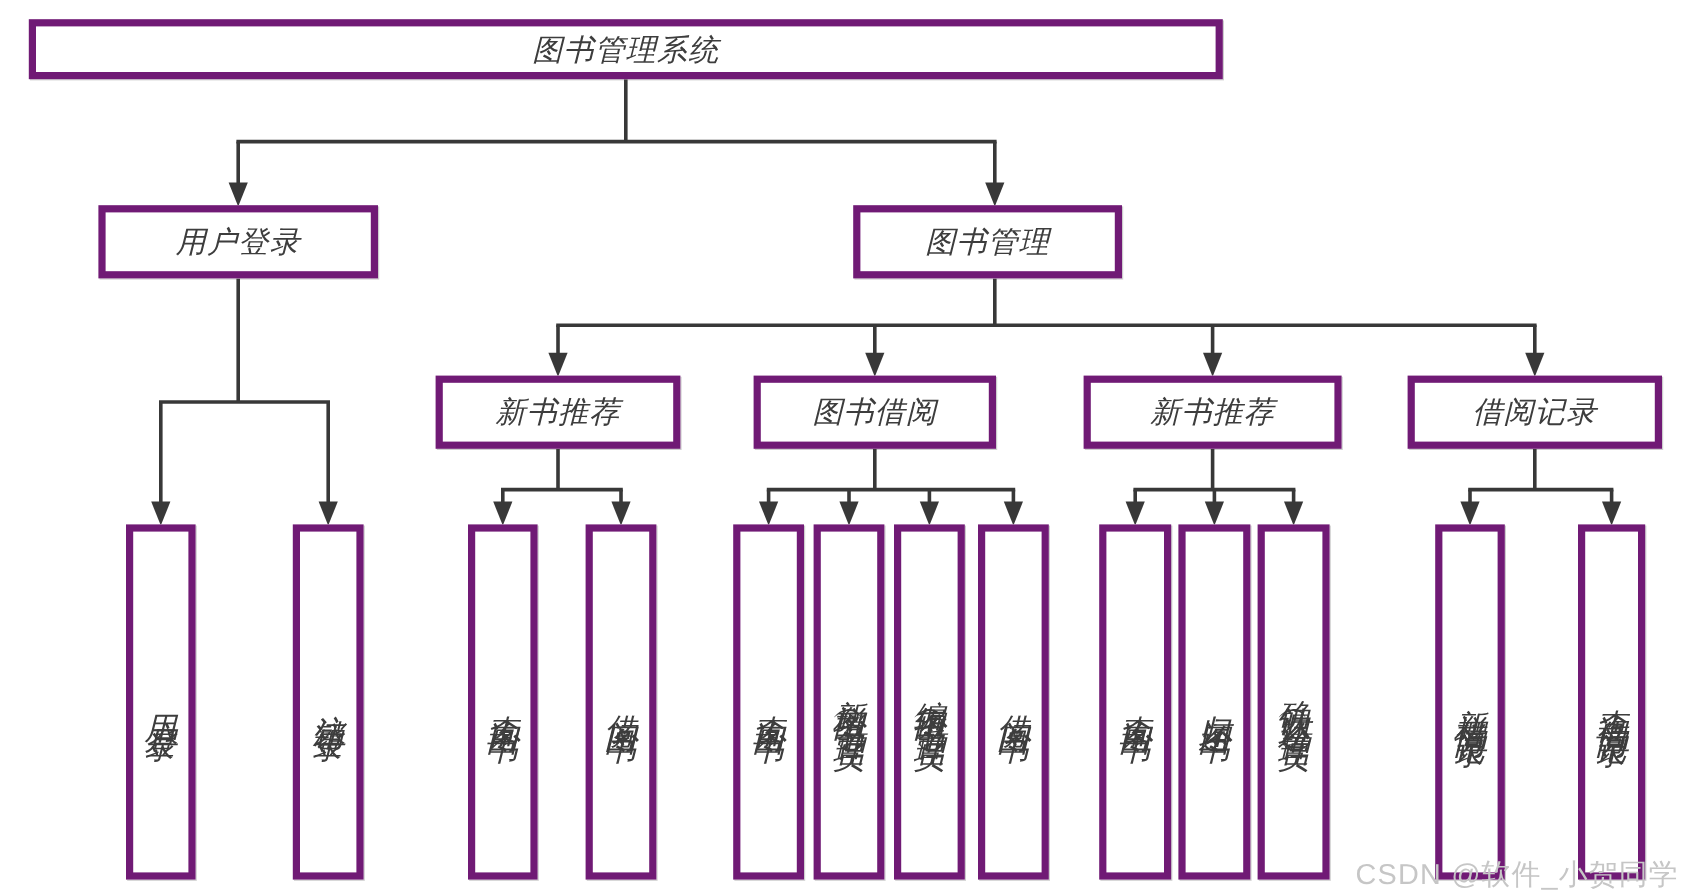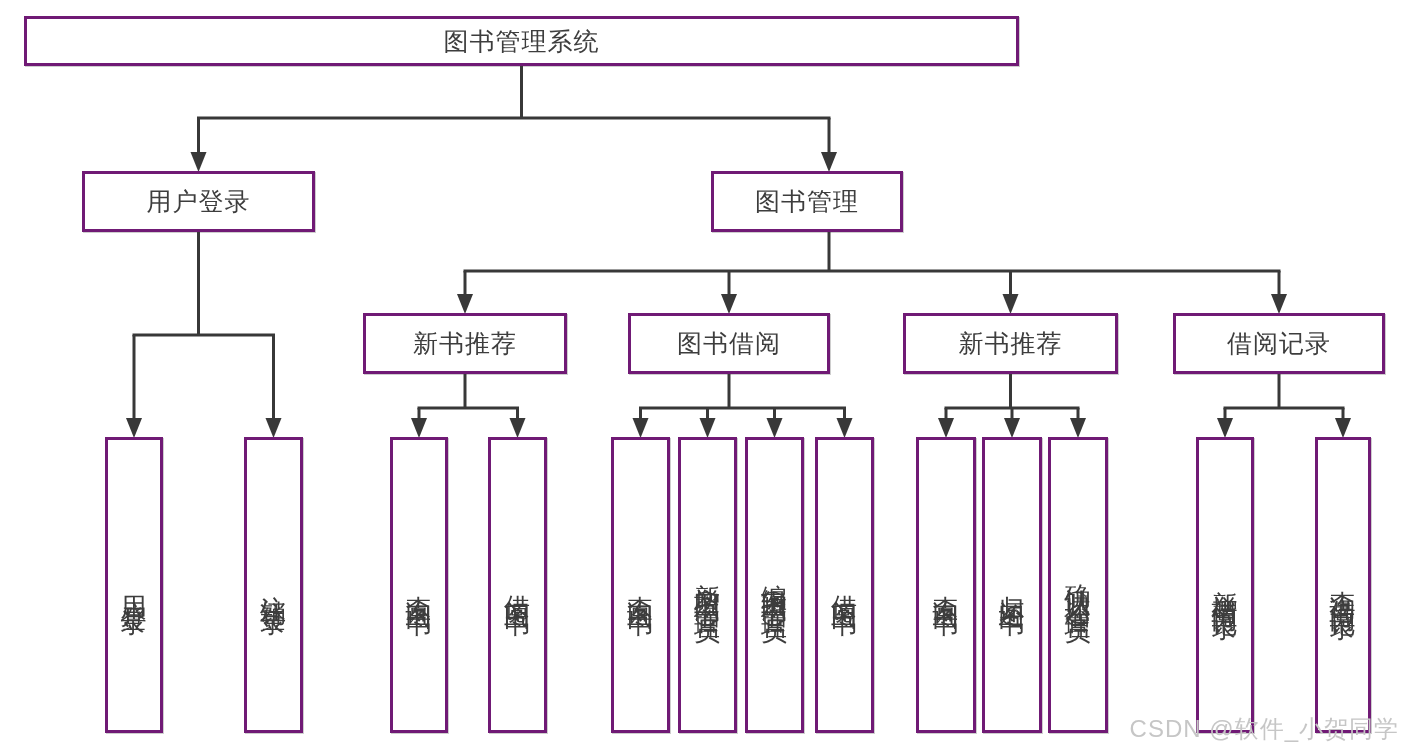--- a/index.html
+++ b/index.html
@@ -14,26 +14,27 @@
   #connectors {
     position: absolute;
     left: 0; top: 0;
     width: 1405px; height: 747px;
     z-index: 1;
   }
   .node {
     position: absolute;
     box-sizing: border-box;
     background: #ffffff;
-    border: 3px solid #701a75;
+    border: 6px solid #701a75;
     display: flex;
     align-items: center;
     justify-content: center;
     z-index: 2;
     box-shadow: 1px 1px 0 rgba(60,60,60,0.25);
+    font-style: italic;
   }
   .node .lbl {
     color: #3d3d3d;
     font-size: 25px;
     letter-spacing: 1px;
     white-space: nowrap;
   }
   .node.vert .lbl {
     writing-mode: vertical-rl;
     text-orientation: mixed;
@@ -113,21 +114,21 @@
       <polygon points="1335,418 1351,418 1343,438" fill="#383838"></polygon>
     </svg>
 
   <div class="node" style="left: 24px; top: 16px; width: 995px; height: 50px;">
     <span class="lbl">图书管理系统</span>
   </div>
 
   <div class="node" style="left: 82px; top: 171px; width: 233px; height: 61px;">
     <span class="lbl">用户登录</span>
   </div>
-  <div class="node" style="left: 711px; top: 171px; width: 192px; height: 61px;">
+  <div class="node" style="left: 711px; top: 171px; width: 224px; height: 61px;">
     <span class="lbl">图书管理</span>
   </div>
 
   <div class="node" style="left: 628px; top: 313px; width: 202px; height: 61px;">
     <span class="lbl">图书借阅</span>
   </div>
   <div class="node" style="left: 363px; top: 313px; width: 204px; height: 61px;">
     <span class="lbl">新书推荐</span>
   </div>
   <div class="node" style="left: 903px; top: 313px; width: 215px; height: 61px;">

